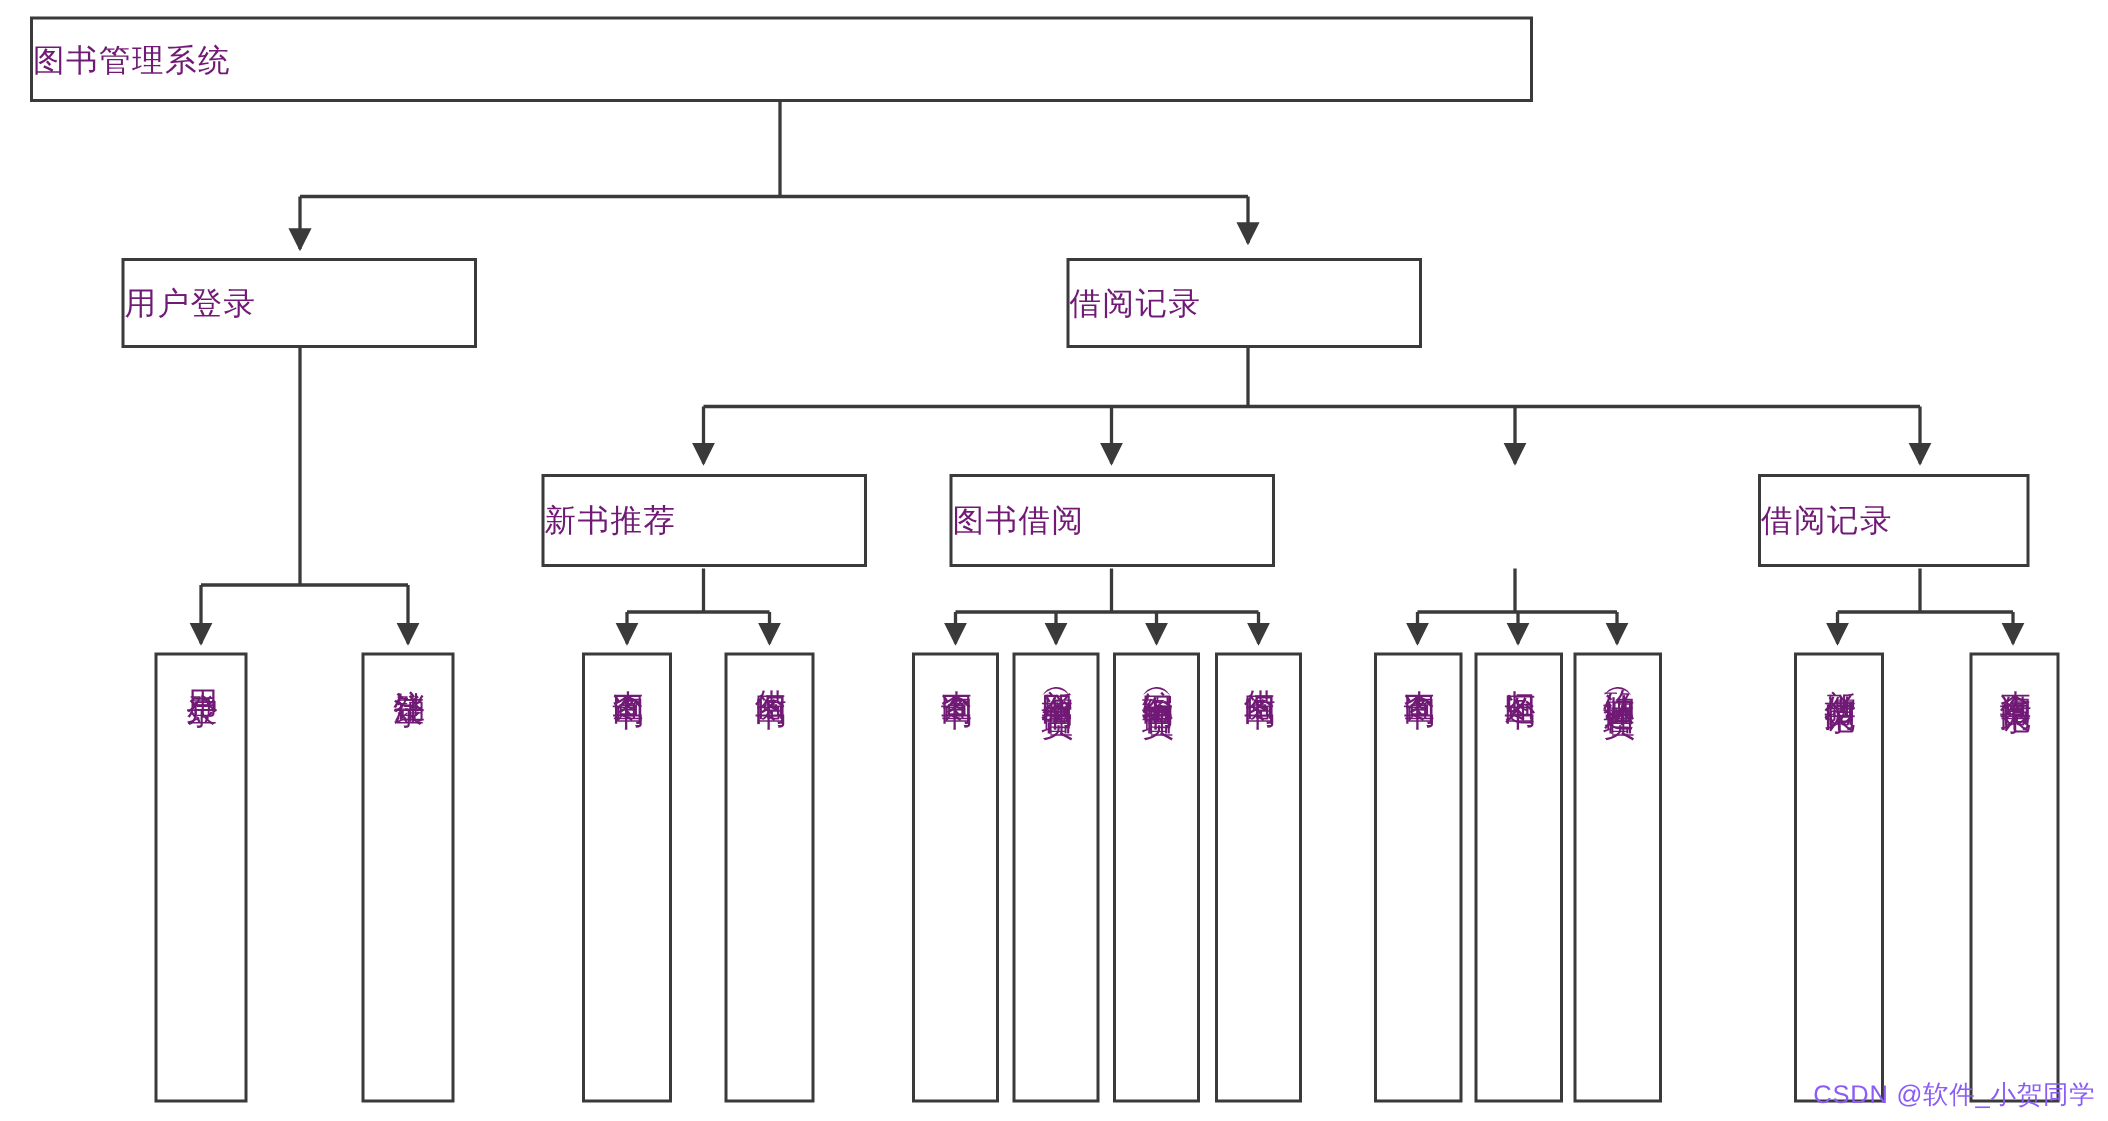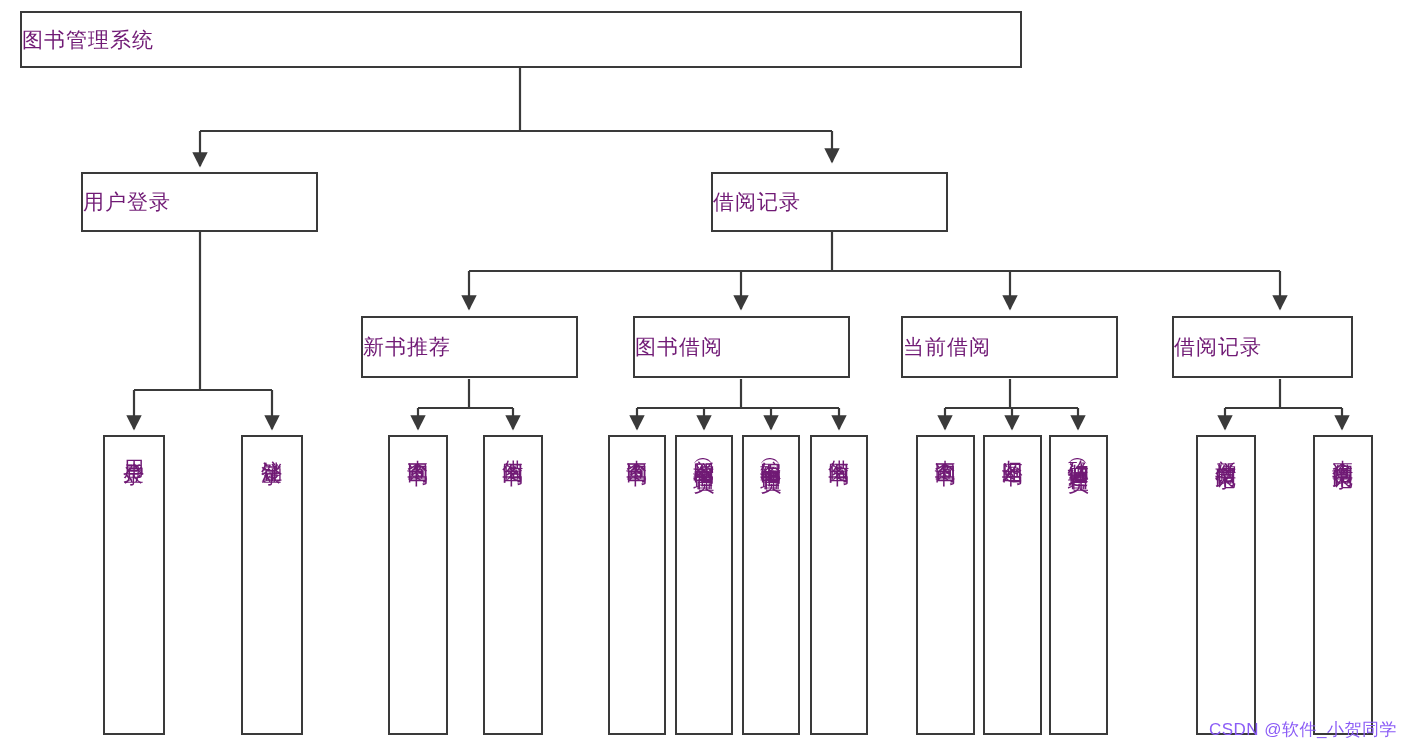--- a/index.html
+++ b/index.html
@@ -129,23 +129,20 @@
   <div class="node horiz" style="left:711px; top:172px; width:237px; height:60px;">
     <span>借阅记录</span>
   </div>
 
   <div class="node horiz" style="left:633px; top:316px; width:217px; height:62px;">
     <span>图书借阅</span>
   </div>
   <div class="node horiz" style="left:361px; top:316px; width:217px; height:62px;">
     <span>新书推荐</span>
   </div>
-  <div class="node horiz" style="left:901px; top:316px; width:217px; height:62px;">
-    <span>当前借阅</span>
-  </div>
   <div class="node horiz" style="left:1172px; top:316px; width:181px; height:62px;">
     <span>借阅记录</span>
   </div>
 
   <div class="node vert" style="left:103px; top:435px; width:62px; height:300px;">
     <span class="vtext">用户登录</span>
   </div>
   <div class="node vert" style="left:241px; top:435px; width:62px; height:300px;">
     <span class="vtext">注销登录</span>
   </div>

